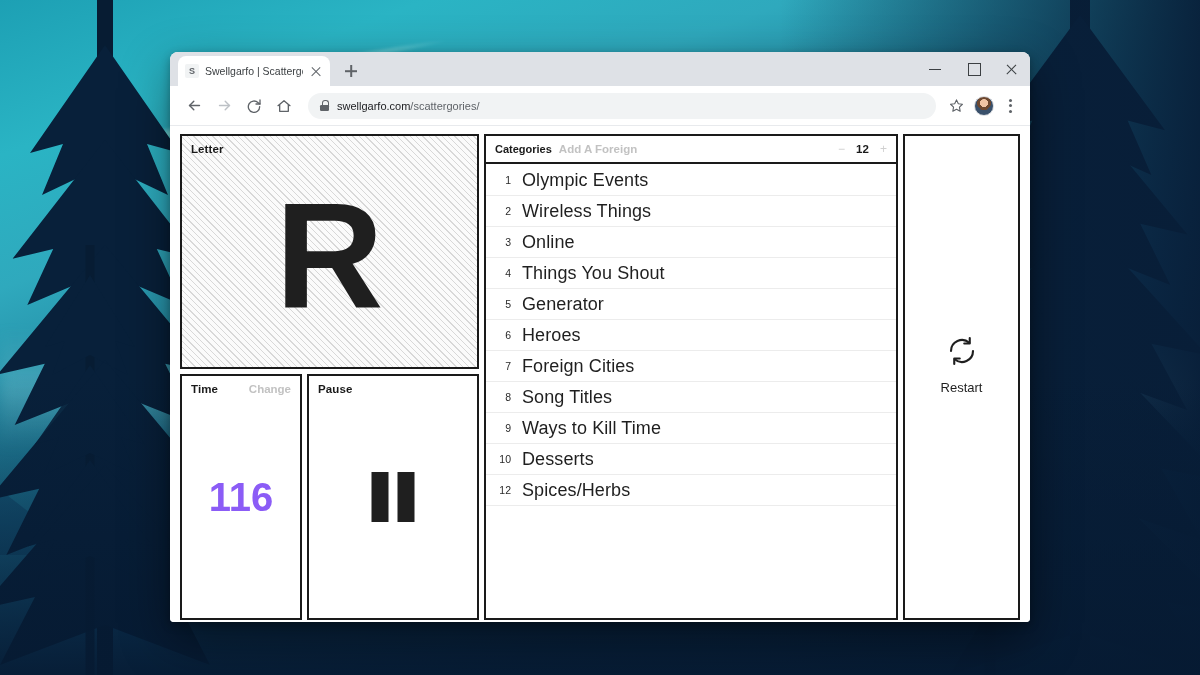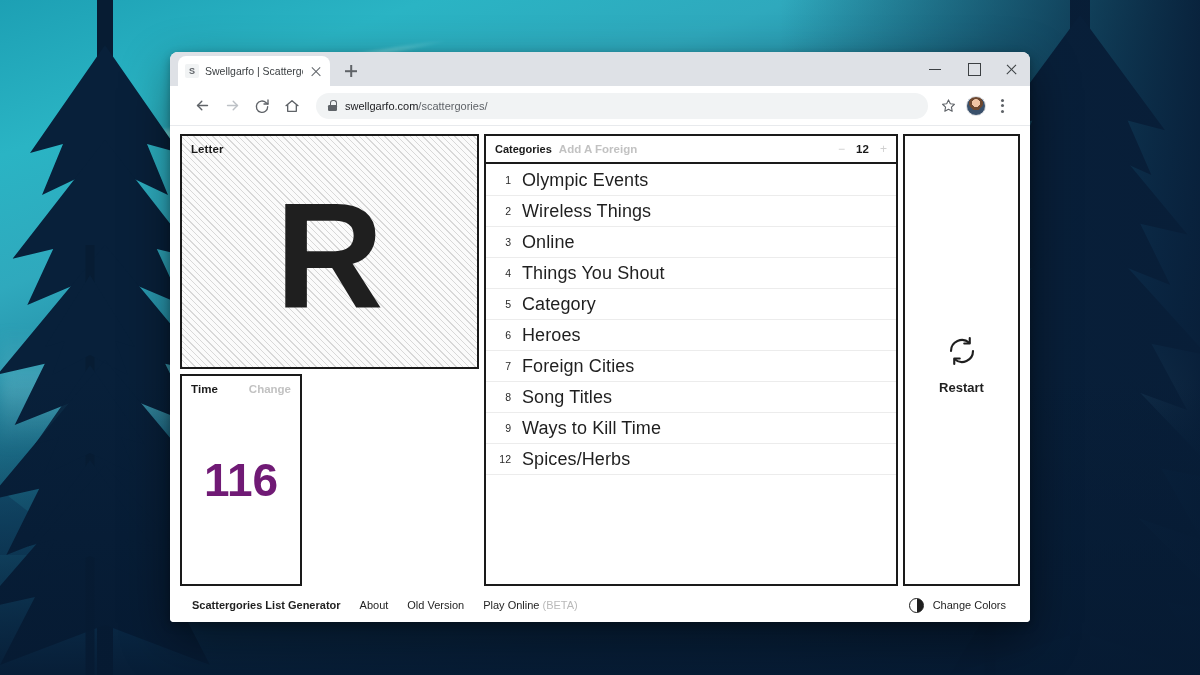--- a/index.html
+++ b/index.html
@@ -122,21 +122,21 @@
   }
   .wc-close::before, .wc-close::after {
     content: ""; position: absolute; left: 13px; top: 16.5px; width: 13px; height: 1.3px; background: #3c4043;
   }
   .wc-close::before { transform: rotate(45deg); }
   .wc-close::after  { transform: rotate(-45deg); }
 
   
   .toolbar {
     height: 40px; background: #fff; display: flex; align-items: center;
-    padding: 0 18px; gap: 2px; flex: 0 0 40px; border-bottom: 1px solid #e8eaed;
+    padding: 0 10px; gap: 2px; flex: 0 0 40px; border-bottom: 1px solid #e8eaed;
   }
   .navbtn {
     width: 28px; height: 28px; display: flex; align-items: center; justify-content: center;
     color: #5f6368; font-size: 15px; line-height: 1;
   }
   .navbtn.disabled { color: #bdc1c6; }
   .navbtn svg { display: block; }
   .omnibox {
     flex: 1 1 auto; height: 26px; background: #f1f3f4; border-radius: 13px;
     margin: 0 6px 0 8px; display: flex; align-items: center; padding: 0 12px; gap: 8px;
@@ -196,21 +196,21 @@
   
   .lower-row { display: flex; flex: 1 1 auto; margin-top: 5px; }
   .time-panel { width: 122px; position: relative; }
   .pause-panel { flex: 1 1 auto; margin-left: 5px; position: relative; }
   .change-link {
     position: absolute; right: 9px; top: 7px; font-size: 11.5px; font-weight: 700;
     color: #c2c2c2;
   }
   .time-value {
     position: absolute; left: 0; right: 0; top: 50%; transform: translateY(-50%);
-    text-align: center; font-size: 46px; font-weight: 700; color: #701a75;
+    text-align: center; font-size: 40px; font-weight: 700; color: #8b5cf6;
     line-height: 1;
   }
   .pause-icon {
     position: absolute; left: 50%; top: 50%; transform: translate(-50%,-50%);
     display: flex; gap: 9px;
   }
   .pause-icon i { display: block; width: 17px; height: 50px; background: #1f1f1f; }
 
   
   .cat-panel { flex: 1 1 auto; display: flex; flex-direction: column; }
@@ -233,21 +233,21 @@
     font-weight: 400;
   }
   .cat-name { font-size: 18px; color: #1f1f1f; letter-spacing: .1px; }
 
   
   .restart-panel {
     flex: 1 1 auto; display: flex; flex-direction: column; align-items: center;
     justify-content: flex-start; padding-top: 200px;
   }
   .restart-icon { width: 30px; height: 30px; color: #1f1f1f; }
-  .restart-label { margin-top: 14px; font-size: 13px; color: #1f1f1f; font-weight: bold; }
+  .restart-label { margin-top: 14px; font-size: 13px; color: #1f1f1f; }
 
   
   .footer {
     height: 34px; flex: 0 0 34px; display: flex; align-items: center;
     padding: 0 14px 0 12px; gap: 19px;
   }
   .f-brand { font-size: 11px; font-weight: 700; color: #1f1f1f; }
   .f-link { font-size: 11px; color: #1f1f1f; }
   .f-beta { color: #b9b9b9; }
   .f-right { margin-left: auto; display: flex; align-items: center; gap: 9px; }
@@ -372,20 +372,27 @@
             <div class="letter-big">R</div>
           </div>
 
           <div class="lower-row">
             <div class="box time-panel">
               <span class="panel-label">Time</span>
               <span class="change-link">Change</span>
               <div class="time-value">116</div>
             </div>
 
+            <div class="box pause-panel">
+              <span class="panel-label">Pause</span>
+              <div class="pause-icon">
+                  <i></i>
+                  <i></i>
+                </div>
+            </div>
           </div>
 
         </div>
 
         <div class="col-mid">
           <div class="box cat-panel">
 
             <div class="cat-head">
               <span class="cat-head-title">Categories</span>
               <span class="cat-head-add">Add A Foreign</span>
@@ -408,37 +415,41 @@
               <div class="cat-row">
                 <span class="cat-num">3</span>
                 <span class="cat-name">Online</span>
               </div>
               <div class="cat-row">
                 <span class="cat-num">4</span>
                 <span class="cat-name">Things You Shout</span>
               </div>
               <div class="cat-row">
                 <span class="cat-num">5</span>
-                <span class="cat-name">Category</span>
+                <span class="cat-name">Generator</span>
               </div>
               <div class="cat-row">
                 <span class="cat-num">6</span>
                 <span class="cat-name">Heroes</span>
               </div>
               <div class="cat-row">
                 <span class="cat-num">7</span>
                 <span class="cat-name">Foreign Cities</span>
               </div>
               <div class="cat-row">
                 <span class="cat-num">8</span>
                 <span class="cat-name">Song Titles</span>
               </div>
               <div class="cat-row">
                 <span class="cat-num">9</span>
                 <span class="cat-name">Ways to Kill Time</span>
+              </div>
+              <div class="cat-row">
+                <span class="cat-num">10</span>
+                <span class="cat-name">Desserts</span>
               </div>
               <div class="cat-row">
                 <span class="cat-num">12</span>
                 <span class="cat-name">Spices/Herbs</span>
               </div>
             </div>
 
           </div>
         </div>
 
@@ -451,26 +462,16 @@
                 <path d="M20.8 12a8.8 8.8 0 0 1-14.6 6.6"></path>
                 <polyline points="5.8 22.4 5.8 18 10.2 18"></polyline>
               </svg>
             </span>
             <span class="restart-label">Restart</span>
           </div>
         </div>
 
       </div>
 
-      <div class="footer">
-        <span class="f-brand">Scattergories List Generator</span>
-        <span class="f-link">About</span>
-        <span class="f-link">Old Version</span>
-        <span class="f-link"><span>Play Online</span> <span class="f-beta">(BETA)</span></span>
-        <span class="f-right">
-          <span class="contrast-icon"></span>
-          <span class="f-colors">Change Colors</span>
-        </span>
-      </div>
 
     </div>
   </div>
 </div>
 
 </body></html>

